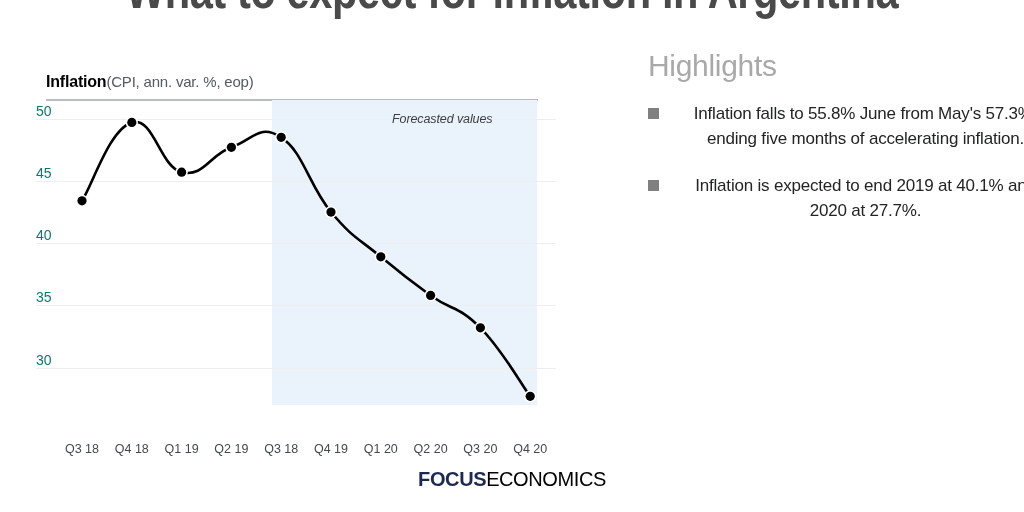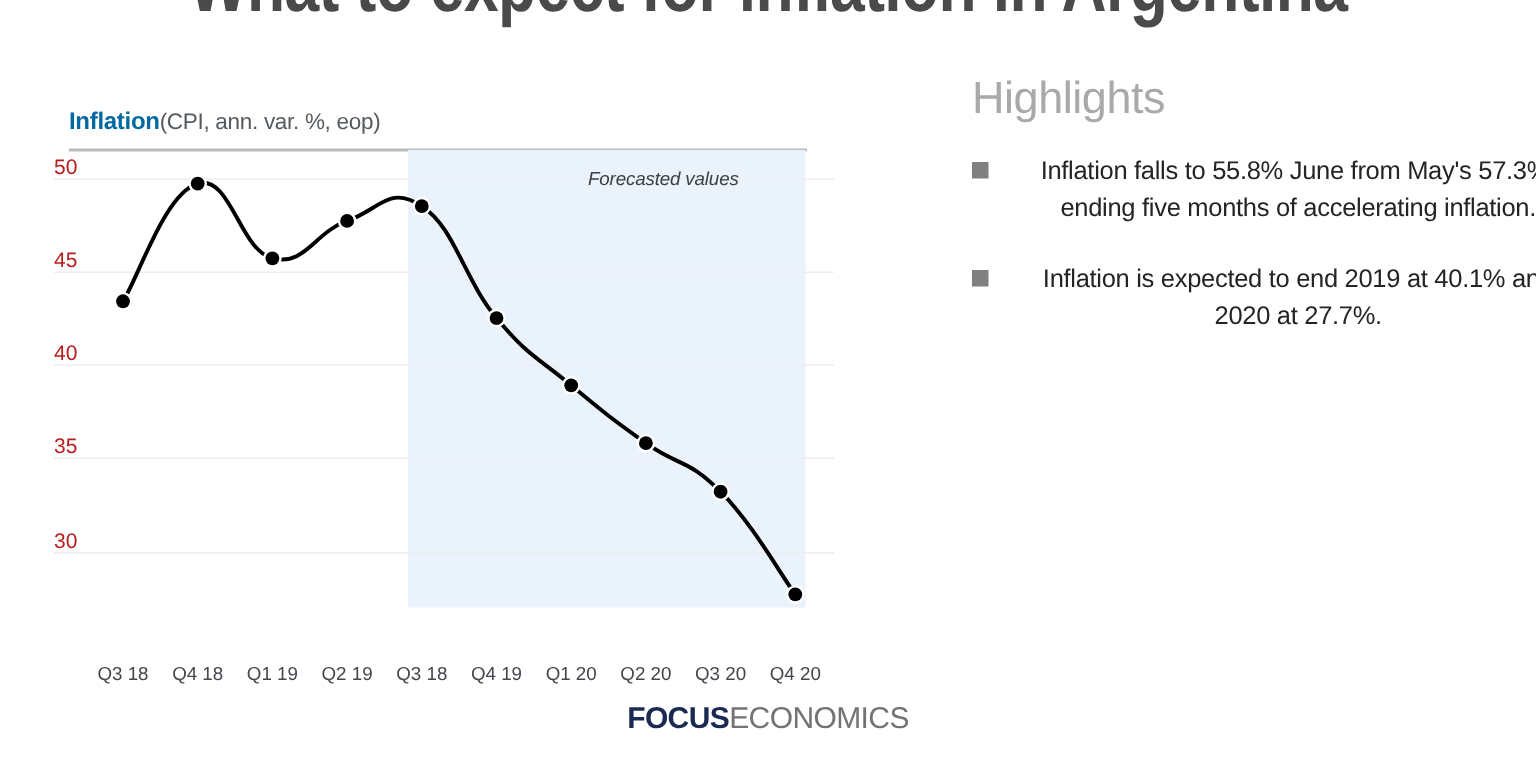--- a/index.html
+++ b/index.html
@@ -23,21 +23,21 @@
     transform:scaleX(0.80);
     transform-origin:center top;
     white-space:nowrap;
   }
 
   
   #chart-panel{position:absolute;left:0;top:0;width:580px;height:460px;}
 
   #chart-heading{position:absolute;left:46px;top:73px;white-space:nowrap;}
   #chart-heading .ch-main{
-    font-size:16px;font-weight:bold;color:#0369a1;letter-spacing:-0.2px;
+    font-size:16px;font-weight:bold;color:#000000;letter-spacing:-0.2px;
   }
   #chart-heading .ch-sub{
     font-size:15px;font-weight:normal;color:#555a5e;letter-spacing:-0.2px;
   }
   #chart-rule{
     position:absolute;left:46px;top:99px;width:492px;height:2px;
     background:#b9bcbf;
   }
 
   
@@ -51,21 +51,21 @@
   #forecast-label{
     position:absolute;left:392px;top:112px;
     font-size:12.5px;font-style:italic;color:#3c4043;
     letter-spacing:-0.1px;white-space:nowrap;
   }
 
   .gridline{position:absolute;left:0;width:520px;height:1px;background:#eceef0;}
 
   .ytick{
     position:absolute;left:36px;
-    font-size:14px;color:#b91c1c;text-align:right;white-space:nowrap;
+    font-size:14px;color:#0f766e;text-align:right;white-space:nowrap;
   }
 
   #series-svg{position:absolute;left:0;top:0;width:520px;height:305px;overflow:visible;}
 
   #xaxis{position:absolute;left:36px;top:442px;width:520px;height:18px;}
   .xtick{
     position:absolute;top:0;font-size:12.5px;color:#44484c;
     text-align:center;white-space:nowrap;transform:translateX(-50%);
   }
 
@@ -82,21 +82,21 @@
   .bullet-text{
     font-size:17px;line-height:25px;color:#222426;letter-spacing:-0.2px;
     white-space:pre-wrap;
     text-align:center;
   }
 
   
   #footer{position:absolute;left:0;top:468px;width:1024px;text-align:center;}
   #brand{font-size:20px;letter-spacing:-0.4px;line-height:22px;}
   #brand .focus{font-weight:bold;color:#1b2a52;}
-  #brand .econ{font-weight:normal;color:#737373;}
+  #brand .econ{font-weight:normal;color:#000000;}
   #source{
     font-size:12px;color:#1d1d1d;line-height:16px;margin-top:3px;
     text-decoration:underline;white-space:pre;
   }
   #source .src-lbl{font-weight:bold;}
 </style>
 </head>
 <body>
 
 <div id="slide-title">What to expect for inflation in Argentina</div>

